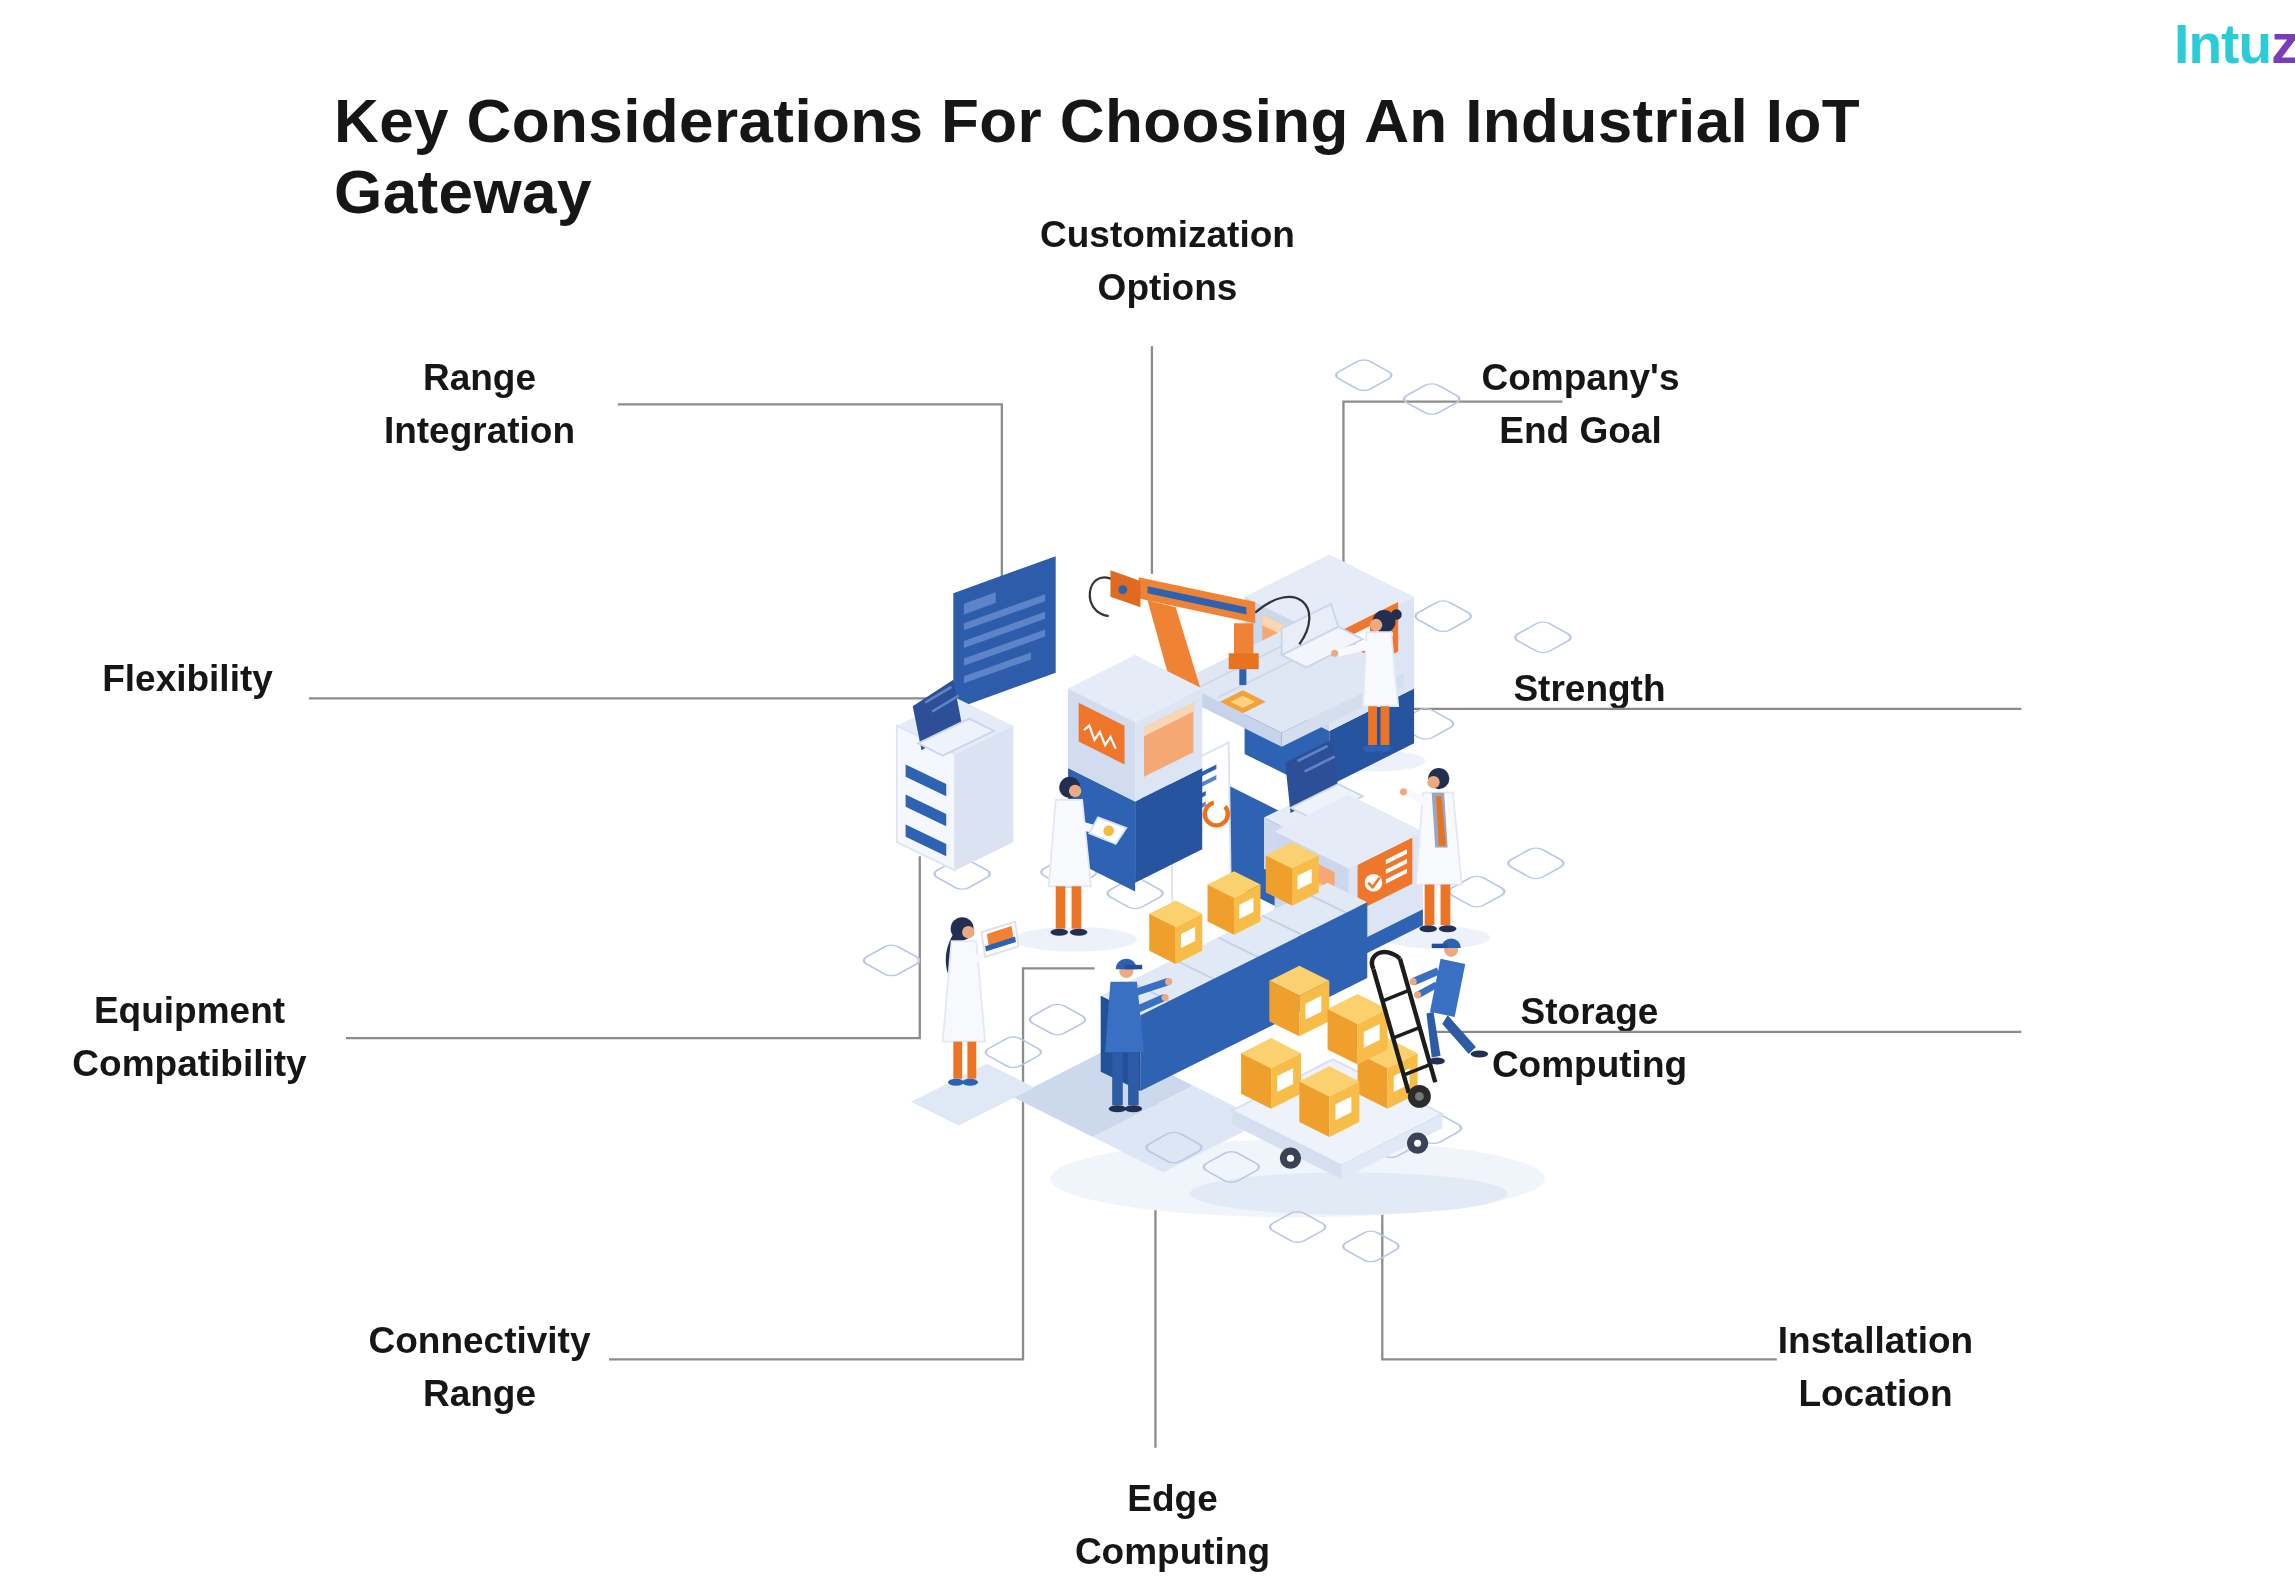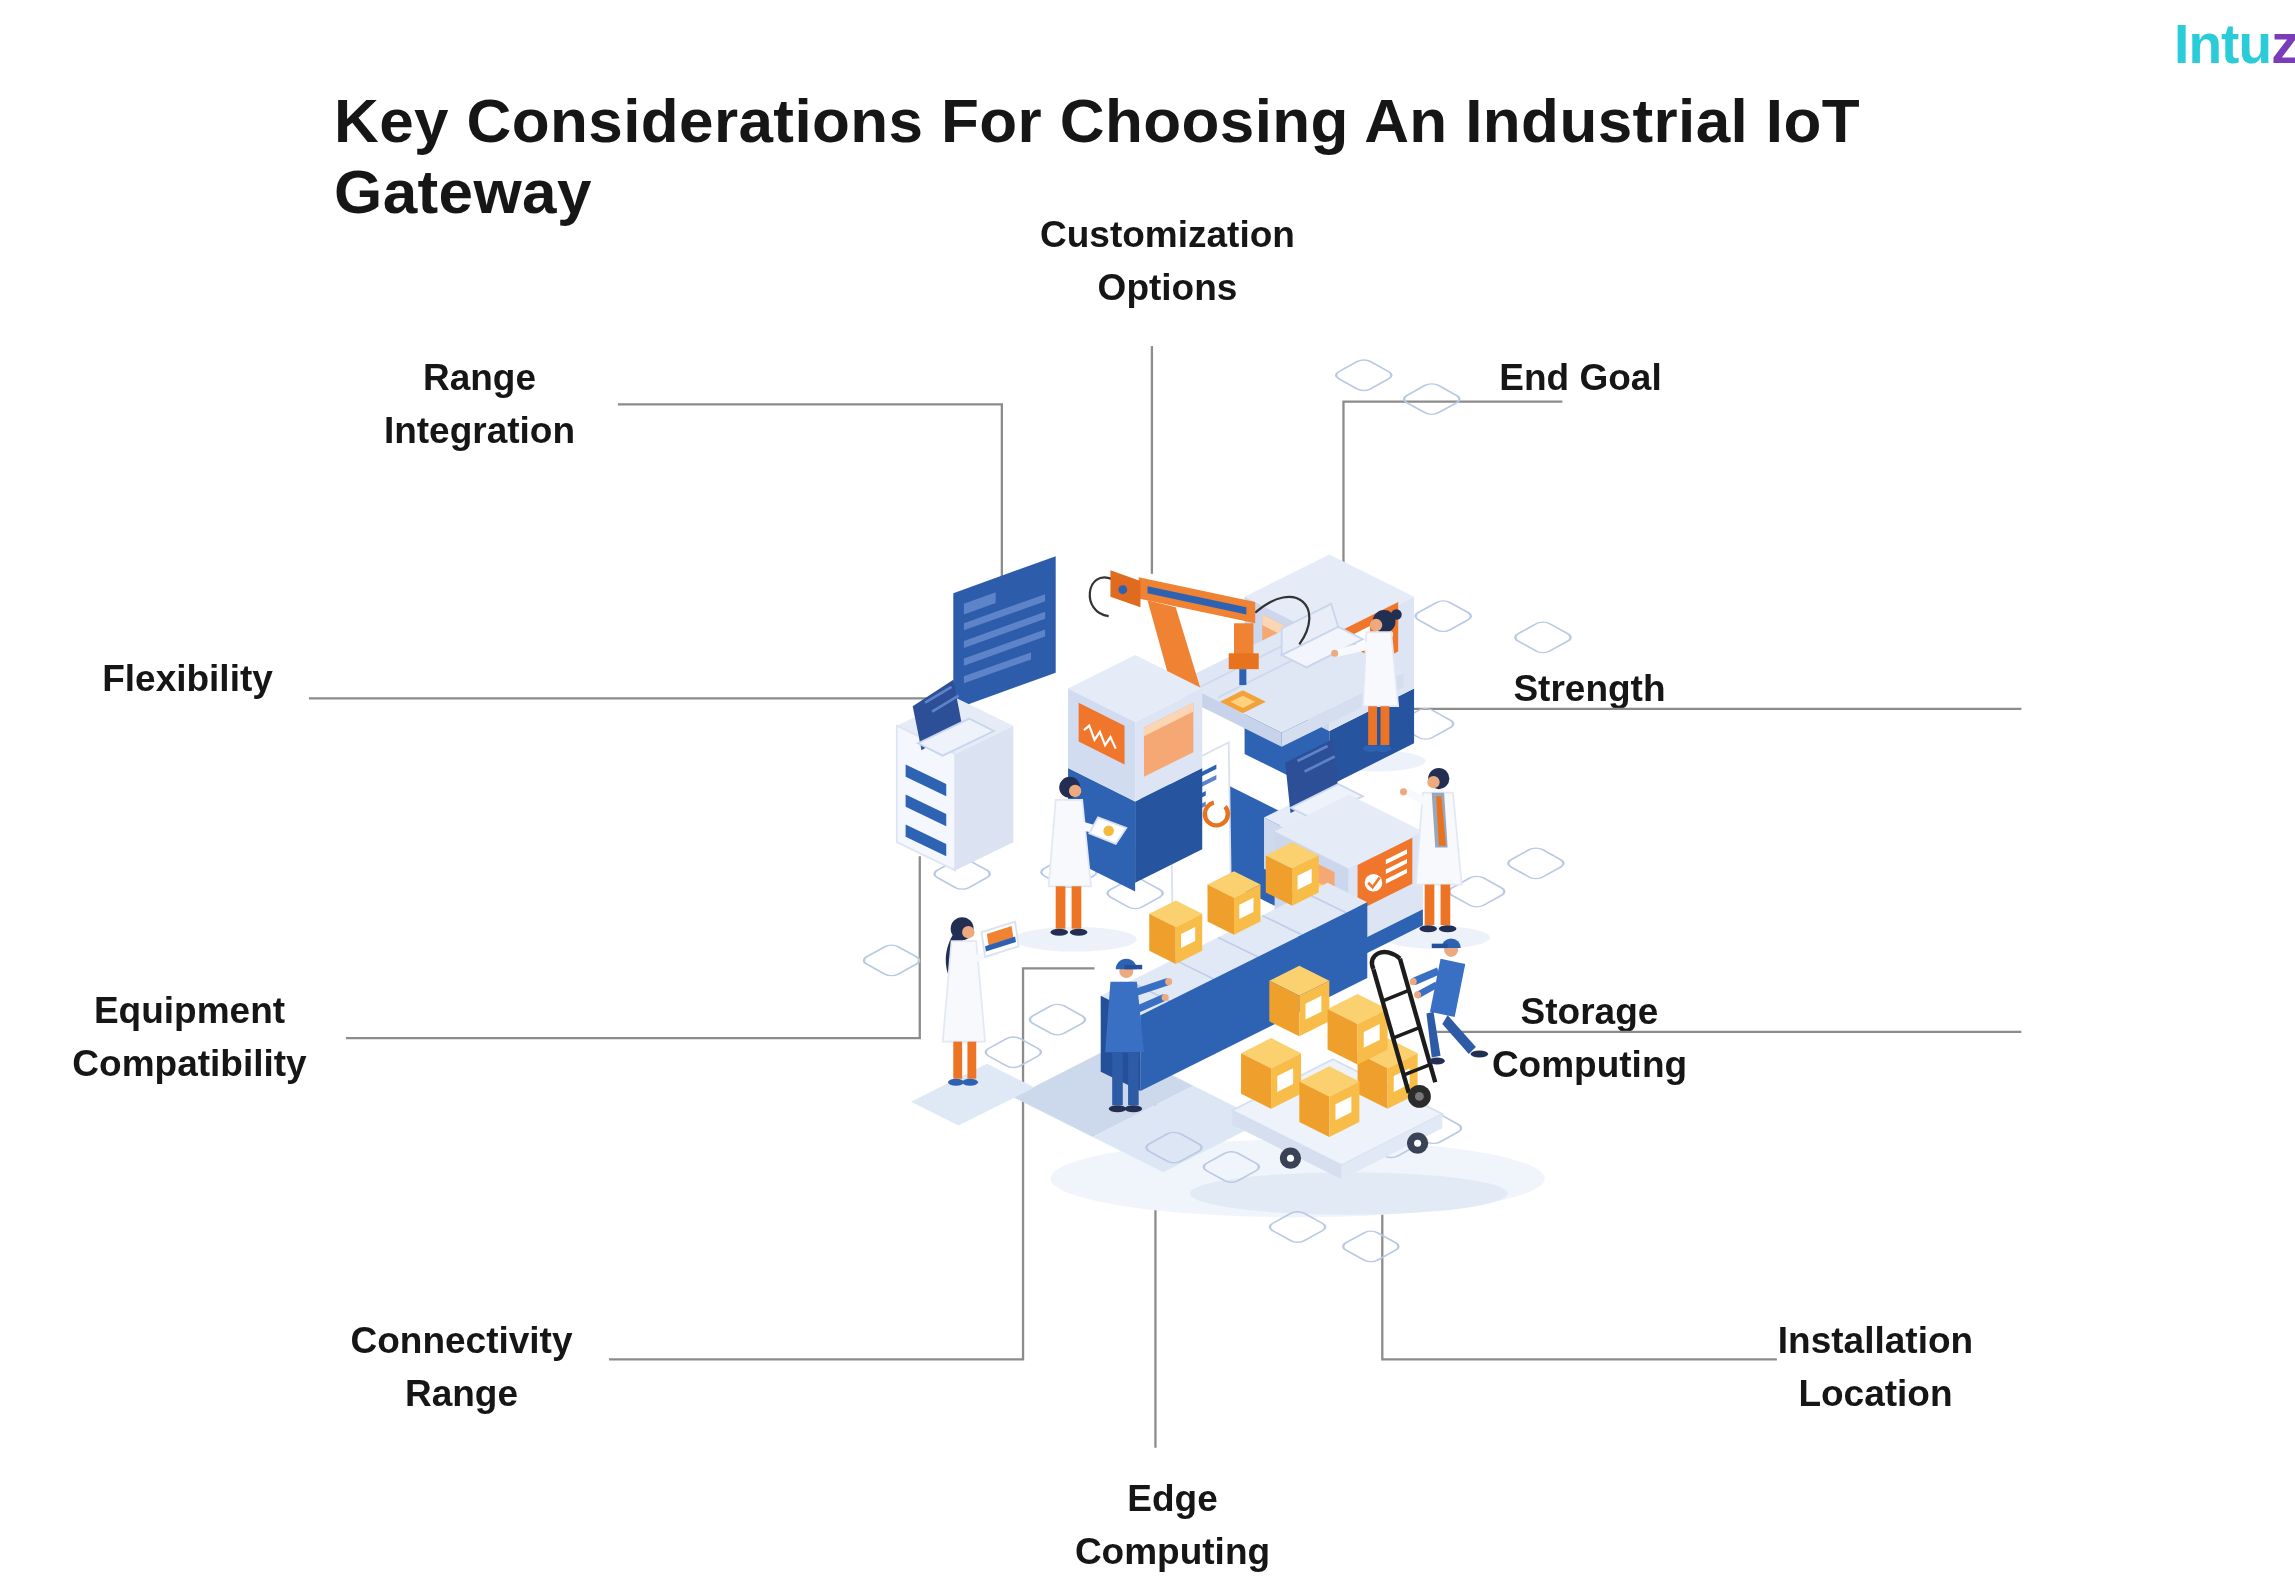--- a/index.html
+++ b/index.html
@@ -27,37 +27,38 @@
 
   <div class="label" style="left:1167px;top:208px">
     <span>Customization</span>
     <span>Options</span>
   </div>
   <div class="label" style="left:479px;top:351px">
     <span>Range</span>
     <span>Integration</span>
   </div>
   <div class="label" style="left:1580px;top:351px">
+    <span>Company's</span>
     <span>End Goal</span>
   </div>
   <div class="label" style="left:187px;top:652px">
     <span>Flexibility</span>
   </div>
   <div class="label" style="left:1589px;top:662px">
     <span>Strength</span>
   </div>
   <div class="label" style="left:189px;top:984px">
     <span>Equipment</span>
     <span>Compatibility</span>
   </div>
   <div class="label" style="left:1589px;top:985px">
     <span>Storage</span>
     <span>Computing</span>
   </div>
-  <div class="label" style="left:461px;top:1314px">
+  <div class="label" style="left:479px;top:1314px">
     <span>Connectivity</span>
     <span>Range</span>
   </div>
   <div class="label" style="left:1875px;top:1314px">
     <span>Installation</span>
     <span>Location</span>
   </div>
   <div class="label" style="left:1172px;top:1472px">
     <span>Edge</span>
     <span>Computing</span>

